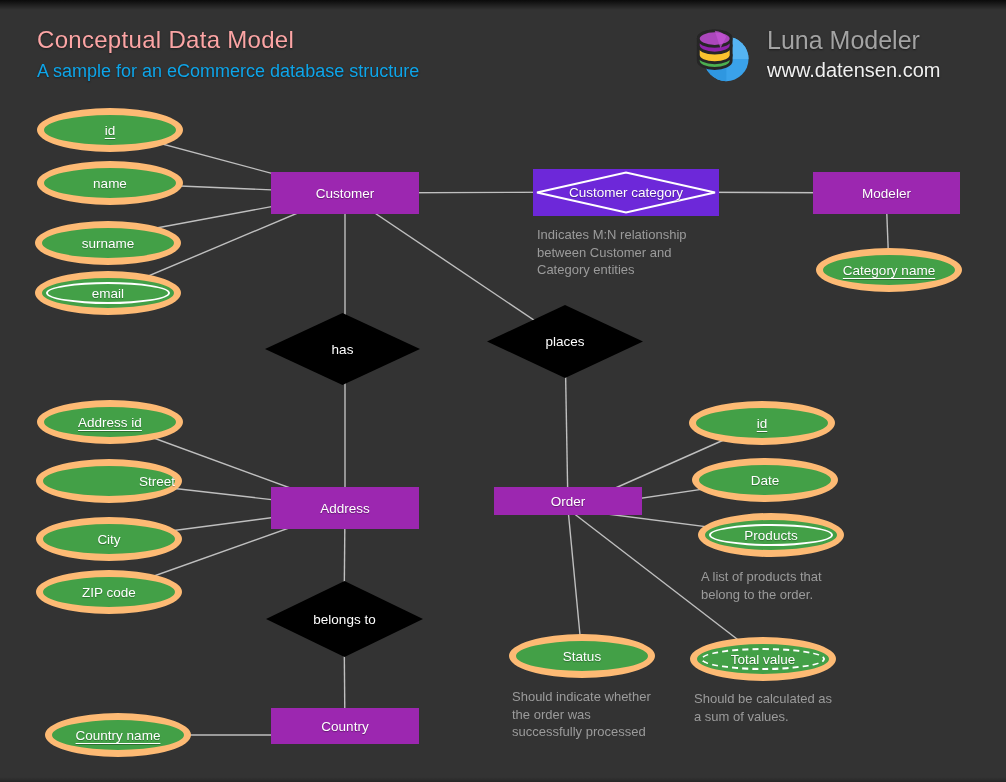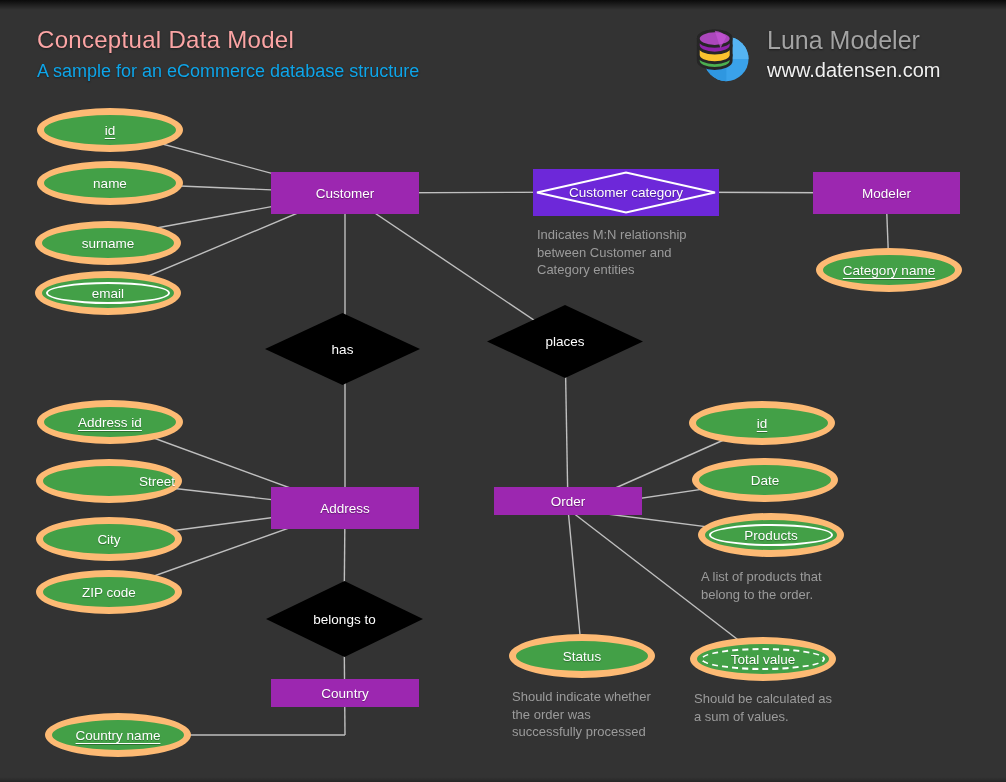--- a/index.html
+++ b/index.html
@@ -113,21 +113,21 @@
   </div>
   <div class="entity" style="left:813px;top:172px;width:147px;height:42px;">
     <span>Modeler</span>
   </div>
   <div class="entity" style="left:271px;top:487px;width:148px;height:42px;">
     <span>Address</span>
   </div>
   <div class="entity" style="left:494px;top:487px;width:148px;height:28px;align-items:center;">
     <span>Order</span>
   </div>
-  <div class="entity" style="left:271px;top:679px;width:148px;height:28px;">
+  <div class="entity" style="left:271px;top:708px;width:148px;height:36px;">
     <span>Country</span>
   </div>
 
   <div class="mn" style="left:533px;top:169px;width:186px;height:47px;">
     <svg viewBox="0 0 186 47" preserveAspectRatio="none">
       <polygon points="4,23.5 93,3.5 182,23.5 93,43.5" fill="none" stroke="#ffffff" stroke-width="2"></polygon>
     </svg>
     <span style="position:relative;">Customer category</span>
   </div>
 

